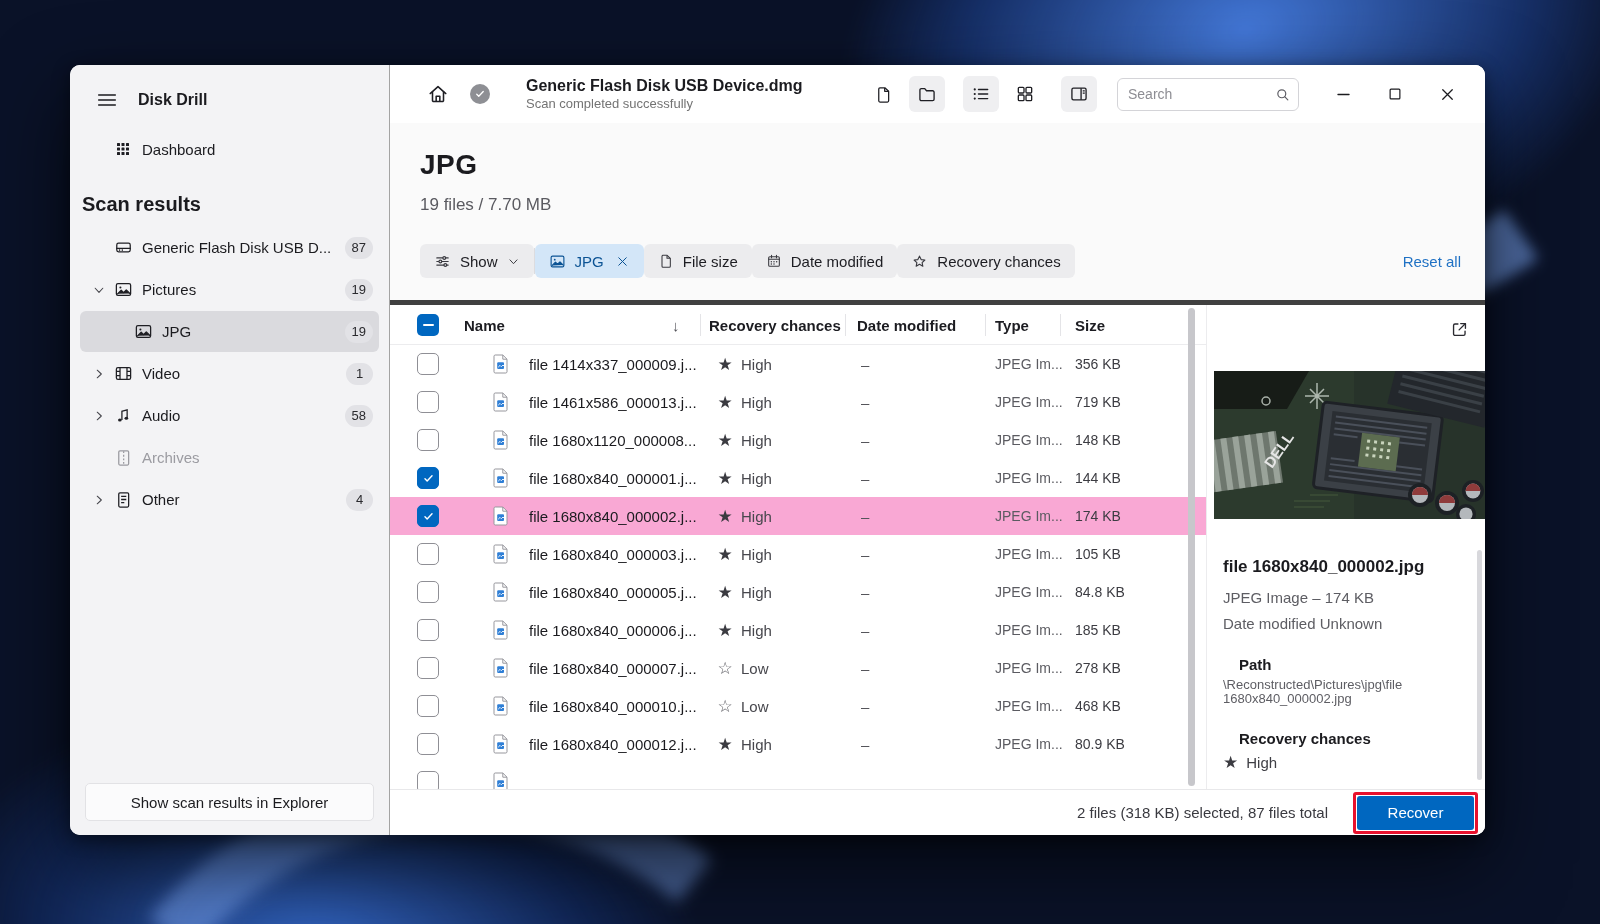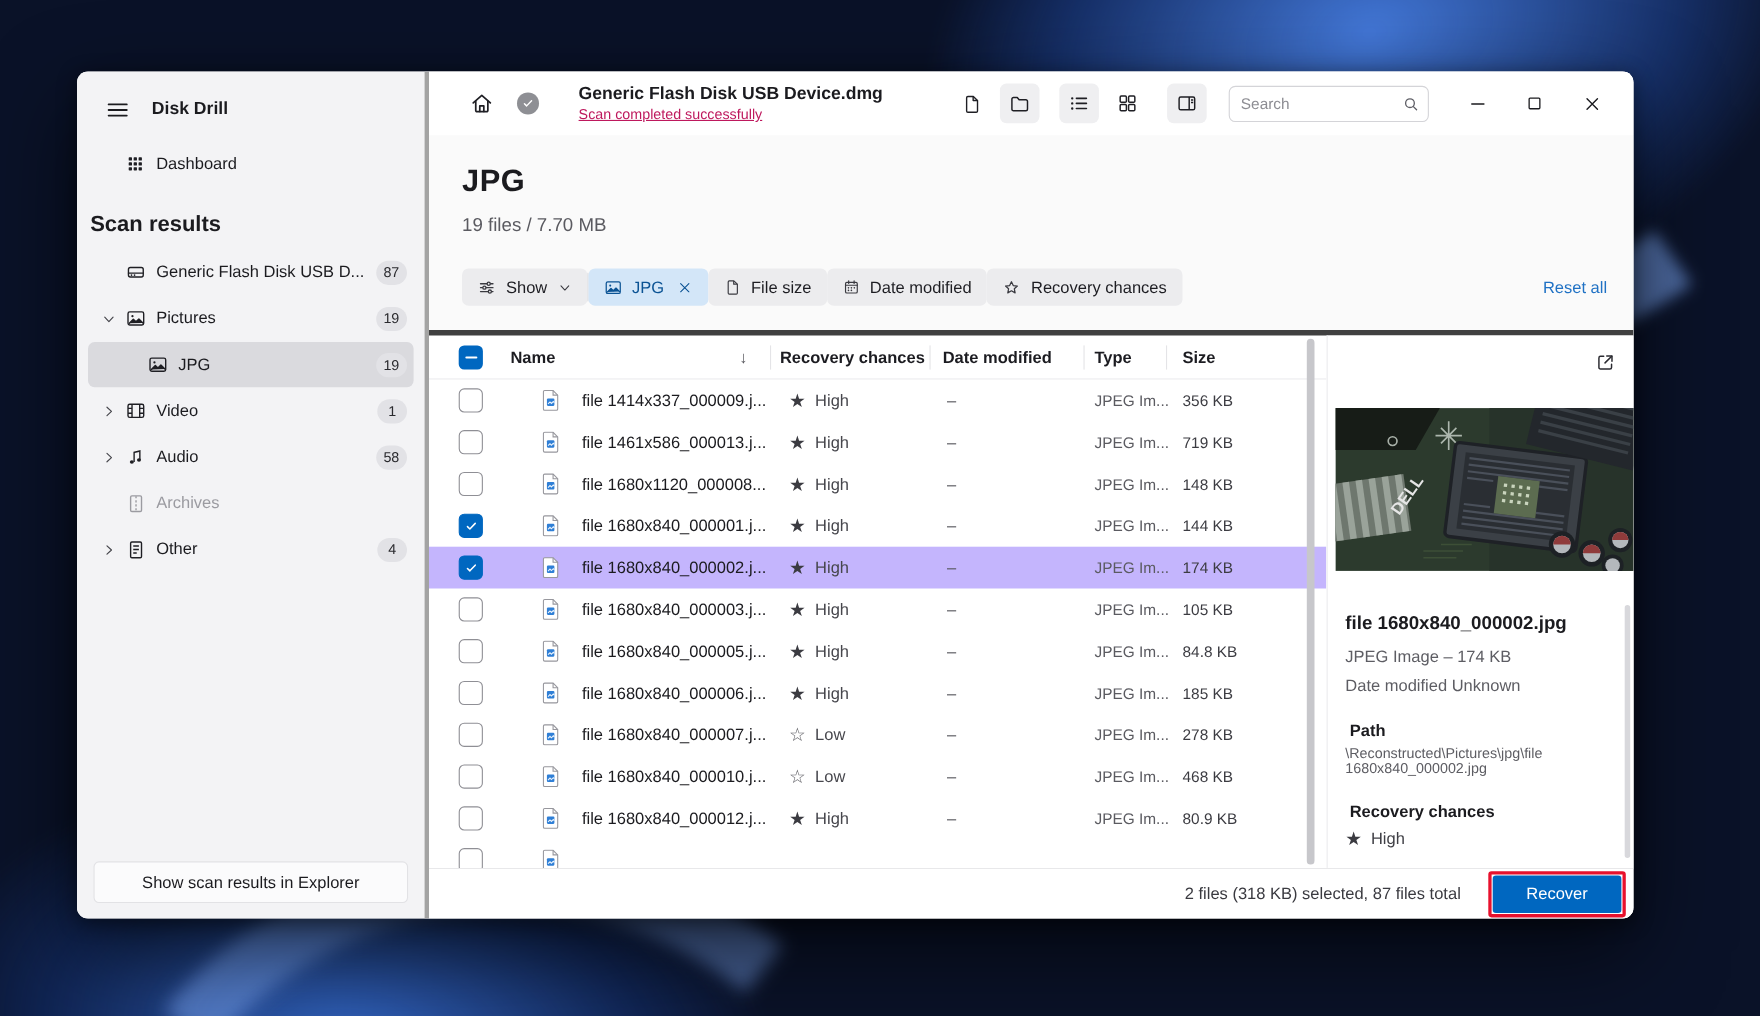--- a/index.html
+++ b/index.html
@@ -18,21 +18,21 @@
   .bg .arc-bottom { position:absolute; left:60px; top:770px; width:800px; height:800px; border-radius:50%;
     border:55px solid transparent; border-top-color:rgba(125,170,250,.5); filter:blur(8px); transform:rotate(-6deg); }
 
   
   .window { position:absolute; left:70px; top:65px; width:1415px; height:770px; border-radius:10px;
     background:#fff; box-shadow:0 30px 80px rgba(0,0,0,.62), 0 4px 18px rgba(0,0,0,.45);
     display:flex; overflow:hidden; font-size:15px; color:#1b1b1f; }
   :root { --accent:#0067c0; --red:#e8112d; }
 
   
-  .sidebar { width:320px; background:#f3f3f5; border-right:4px solid #a3a3a3; display:flex; flex-direction:column; flex:none; }
+  .sidebar { width:320px; background:#f3f3f5; border-right:1px solid #a3a3a3; display:flex; flex-direction:column; flex:none; }
   .sb-head { display:flex; align-items:center; gap:18px; padding:24px 0 0 24px; }
   .hamburger { background:none; border:none; cursor:pointer; width:26px; height:22px; display:flex; align-items:center; justify-content:center; color:#1b1b1f; }
   .app-title { font-size:16px; font-weight:700; }
   .sb-item { display:flex; align-items:center; height:40px; padding:0 14px 0 22px; }
   .sb-item .chev { width:22px; display:flex; align-items:center; color:#44444a; }
   .sb-item .ticon { width:28px; display:flex; align-items:center; color:#1f1f24; }
   .sb-item .tlabel { flex:1; white-space:nowrap; overflow:hidden; }
   .sb-item .badge { background:#e2e2e6; color:#2a2a2e; border-radius:11px; min-width:27px; height:22px;
     display:flex; align-items:center; justify-content:center; font-size:13px; padding:0 7px; }
   .dash-item { margin-top:18px; }
@@ -48,21 +48,21 @@
   
   .main { flex:1; display:flex; flex-direction:column; min-width:0; background:#fff; }
   .topbar { height:58px; display:flex; align-items:center; padding:0 16px 0 30px; flex:none; background:#fff; }
   .icon-btn { background:none; border:none; cursor:pointer; color:#1f1f24; width:36px; height:36px; border-radius:6px;
     display:flex; align-items:center; justify-content:center; flex:none; }
   .icon-btn.active { background:#efeff1; }
   .status-circle { width:20px; height:20px; border-radius:50%; background:#8e8f94; color:#fff;
     display:flex; align-items:center; justify-content:center; margin:0 12px 0 14px; flex:none; }
   .tb-titles { margin-left:24px; min-width:0; }
   .tb-title { font-size:16px; font-weight:700; white-space:nowrap; }
-  .tb-sub { font-size:13px; color:#be185d; margin-top:1px;text-decoration:underline; }
+  .tb-sub { font-size:13px; color:#737373; margin-top:1px; }
   .tb-actions { margin-left:auto; display:flex; align-items:center; gap:8px; }
   .searchbox { position:relative; width:182px; margin:0 14px 0 12px; }
   .searchbox input { width:100%; height:33px; border:1px solid #d4d4d8; border-radius:6px; padding:0 30px 0 10px;
     font-family:inherit; font-size:14px; color:#1b1b1f; background:#fff; outline:none; }
   .searchbox input::placeholder { color:#8d8d93; }
   .searchbox .mag { position:absolute; right:8px; top:8px; color:#5f5f66; }
   .winctl { width:44px; height:36px; display:flex; align-items:center; justify-content:center; background:none; border:none; cursor:pointer; color:#1b1b1f; }
 
   .page-top { background:#fafafa; flex:none; }
   .page-head { padding:25px 30px 0; }
@@ -85,21 +85,21 @@
   .thead { height:40px; border-bottom:1px solid #ececee; position:relative; font-weight:700; font-size:15px; color:#1c1c21; }
   .thead .hcell { position:absolute; top:0; height:40px; display:flex; align-items:center; }
   .thead .hdiv { position:absolute; top:9px; width:1px; height:22px; background:#e4e4e7; }
   .sort-arrow { position:absolute; left:282px; top:0; height:40px; display:flex; align-items:center; color:#55555b; font-size:15px; }
   .hcheck { position:absolute; left:27px; top:9px; width:22px; height:22px; border-radius:5px; background:var(--accent);
     display:flex; align-items:center; justify-content:center; cursor:pointer; }
   .hcheck .minus { width:11px; height:2.4px; border-radius:1.2px; background:#fff; }
 
   .rows { position:absolute; top:40px; left:0; right:0; bottom:0; overflow:hidden; }
   .trow { position:relative; height:38px; cursor:default; }
-  .trow.selected { background:#c4b5fd;padding-left:44px; }
+  .trow.selected { background:#f9a8d4;padding-left:44px; }
   .cell { position:absolute; top:0; height:38px; display:flex; align-items:center; white-space:nowrap; }
   .rcheck { left:27px; top:8px; width:22px; height:22px; border-radius:5px; border:1.6px solid #8f8f95; background:#fff;
     position:absolute; display:flex; align-items:center; justify-content:center; cursor:pointer; color:transparent; }
   .trow.checked .rcheck { background:var(--accent); border-color:var(--accent); color:#fff; }
   .c-icon { left:103px; }
   .c-name { left:139px; color:#1b1b1f; }
   .c-star { left:325px; font-size:17px; color:#3b3b41; width:20px; justify-content:center; }
   .c-star.outline { color:#5d5d63; }
   .c-chance { left:351px; color:#47474d; }
   .c-date { left:471px; color:#55555b; }
@@ -108,21 +108,21 @@
   .vscroll { position:absolute; right:11px; top:3px; width:7px; height:478px; border-radius:4px; background:#c7c7cb; cursor:pointer; }
 
   
   .details { flex:1; border-left:1px solid #ececee; position:relative; overflow:hidden; background:#fff; }
   .ext-btn { position:absolute; top:10px; right:12px; background:none; border:none; color:#2a2a30; cursor:pointer;
     width:28px; height:28px; display:flex; align-items:center; justify-content:center; }
   .preview { position:absolute; top:66px; left:7px; width:272px; height:148px; display:block; }
   .d-body { position:absolute; top:252px; left:16px; right:20px; }
   .d-title { font-size:17px; font-weight:700; margin-bottom:12px; white-space:nowrap; }
   .d-meta { font-size:15px; color:#5d5d63; margin-bottom:9px; }
-  .d-label { font-size:15px; font-weight:700; margin:24px 4px 5px; }
+  .d-label { font-size:15px; font-weight:700; margin:24px 16px 5px; }
   .d-path { font-size:13px; color:#5d5d63; line-height:14px; word-wrap:break-word; }
   .d-rec { display:flex; align-items:center; gap:8px; color:#3f3f45; font-size:15px; }
   .d-rec .star { font-size:17px; color:#3b3b41; }
   .dscroll { position:absolute; right:3px; top:245px; width:5px; height:230px; border-radius:3px; background:#d8d8dc; cursor:pointer; }
 
   
   .bottombar { height:46px; flex:none; border-top:1px solid #e8e8ea; display:flex; align-items:center;
     justify-content:flex-end; padding-right:7px; gap:25px; background:#fff; }
   .sel-status { font-size:15px; color:#3a3a40; }
   .recover-wrap { border:3px solid var(--red); border-radius:3px; padding:1px; }

